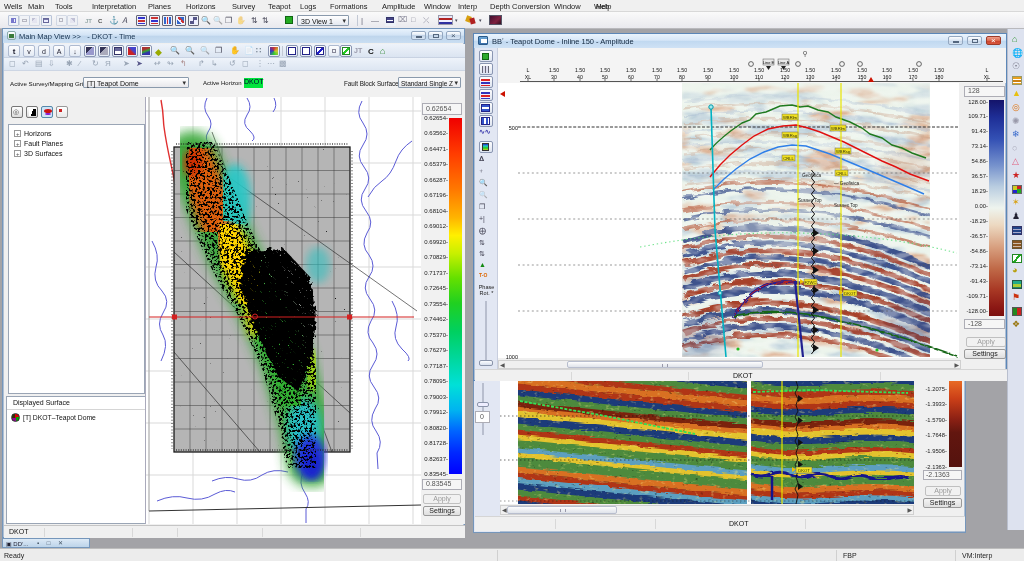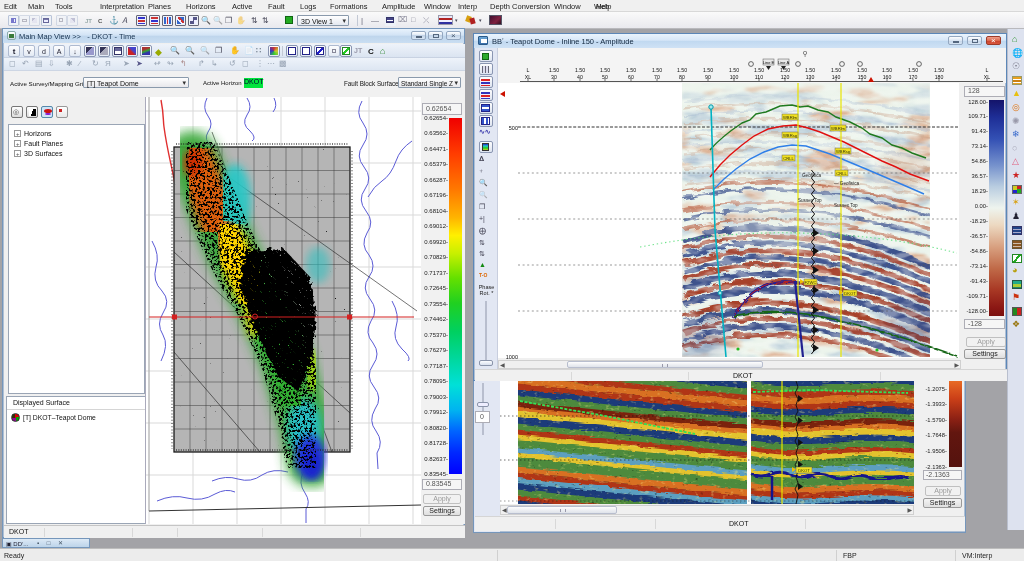--- a/index.html
+++ b/index.html
@@ -37,28 +37,28 @@
   .bbg { position:absolute; left:4px; font-size:7px; color:#445; }
   .bsl { position:absolute; right:19px; font-size:5.8px; color:#222; white-space:nowrap; }
   .ssl { position:absolute; right:19px; font-size:5.8px; color:#222; white-space:nowrap; }
   .ssl:after { content:"-"; }
   .bsl:after { content:"-"; }
 </style>
 </head>
 <body>
 
 <div id="menubar" class="abs">
-  <span style="left:4px">Edit</span>
+  <span style="left:4px">Wells</span>
     <span style="left:28px">Main</span>
     <span style="left:55px">Tools</span>
-  <span style="left:100px">Interpretation</span>
+  <span style="left:92px">Interpretation</span>
     <span style="left:148px">Planes</span>
     <span style="left:186px">Horizons</span>
-  <span style="left:232px">Active</span>
-    <span style="left:268px">Fault</span>
+  <span style="left:232px">Survey</span>
+    <span style="left:268px">Teapot</span>
     <span style="left:300px">Logs</span>
   <span style="left:330px">Formations</span>
     <span style="left:382px">Amplitude</span>
     <span style="left:424px">Window</span>
   <span style="left:458px">Interp</span>
     <span style="left:490px">Depth Conversion</span>
     <span style="left:554px">Window</span>
   <span style="left:594px">Web</span>
     <span style="left:596px">Help</span>
 </div>

